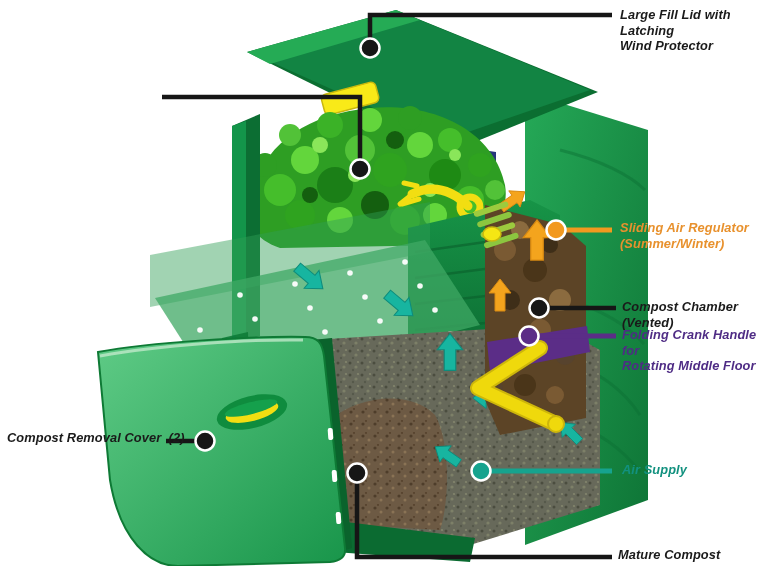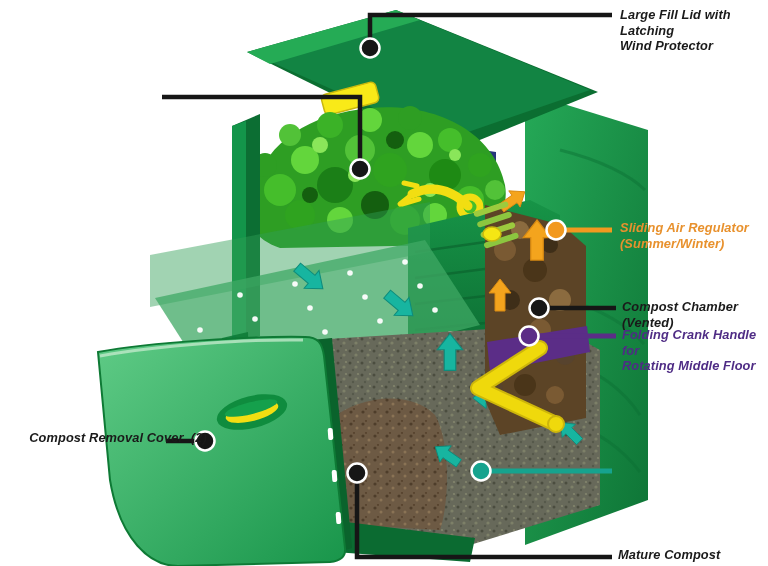--- a/index.html
+++ b/index.html
@@ -242,17 +242,18 @@
 
 
   <div class="label c-orange" style="left:620px;top:220px;width:150px;">Sliding Air Regulator
 (Summer/Winter)</div>
 
   <div class="label" style="left:622px;top:299px;width:150px;">Compost Chamber  (Vented)</div>
 
   <div class="label c-purple" style="left:622px;top:327px;width:150px;">Folding Crank Handle for
 Rotating Middle Floor</div>
 
-  <div class="label" style="left:23px;top:430px;width:190px;text-align:center;">Compost Removal Cover  (2)</div>
-
+  <div class="label" style="left:7px;top:430px;width:190px;">Compost Removal Cover  (2)</div>
+
+  <div class="label c-teal" style="left:622px;top:462px;width:120px;">Air Supply</div>
 
   <div class="label" style="left:618px;top:547px;width:150px;">Mature Compost Chamber</div>
 </div>
 
 </body></html>

